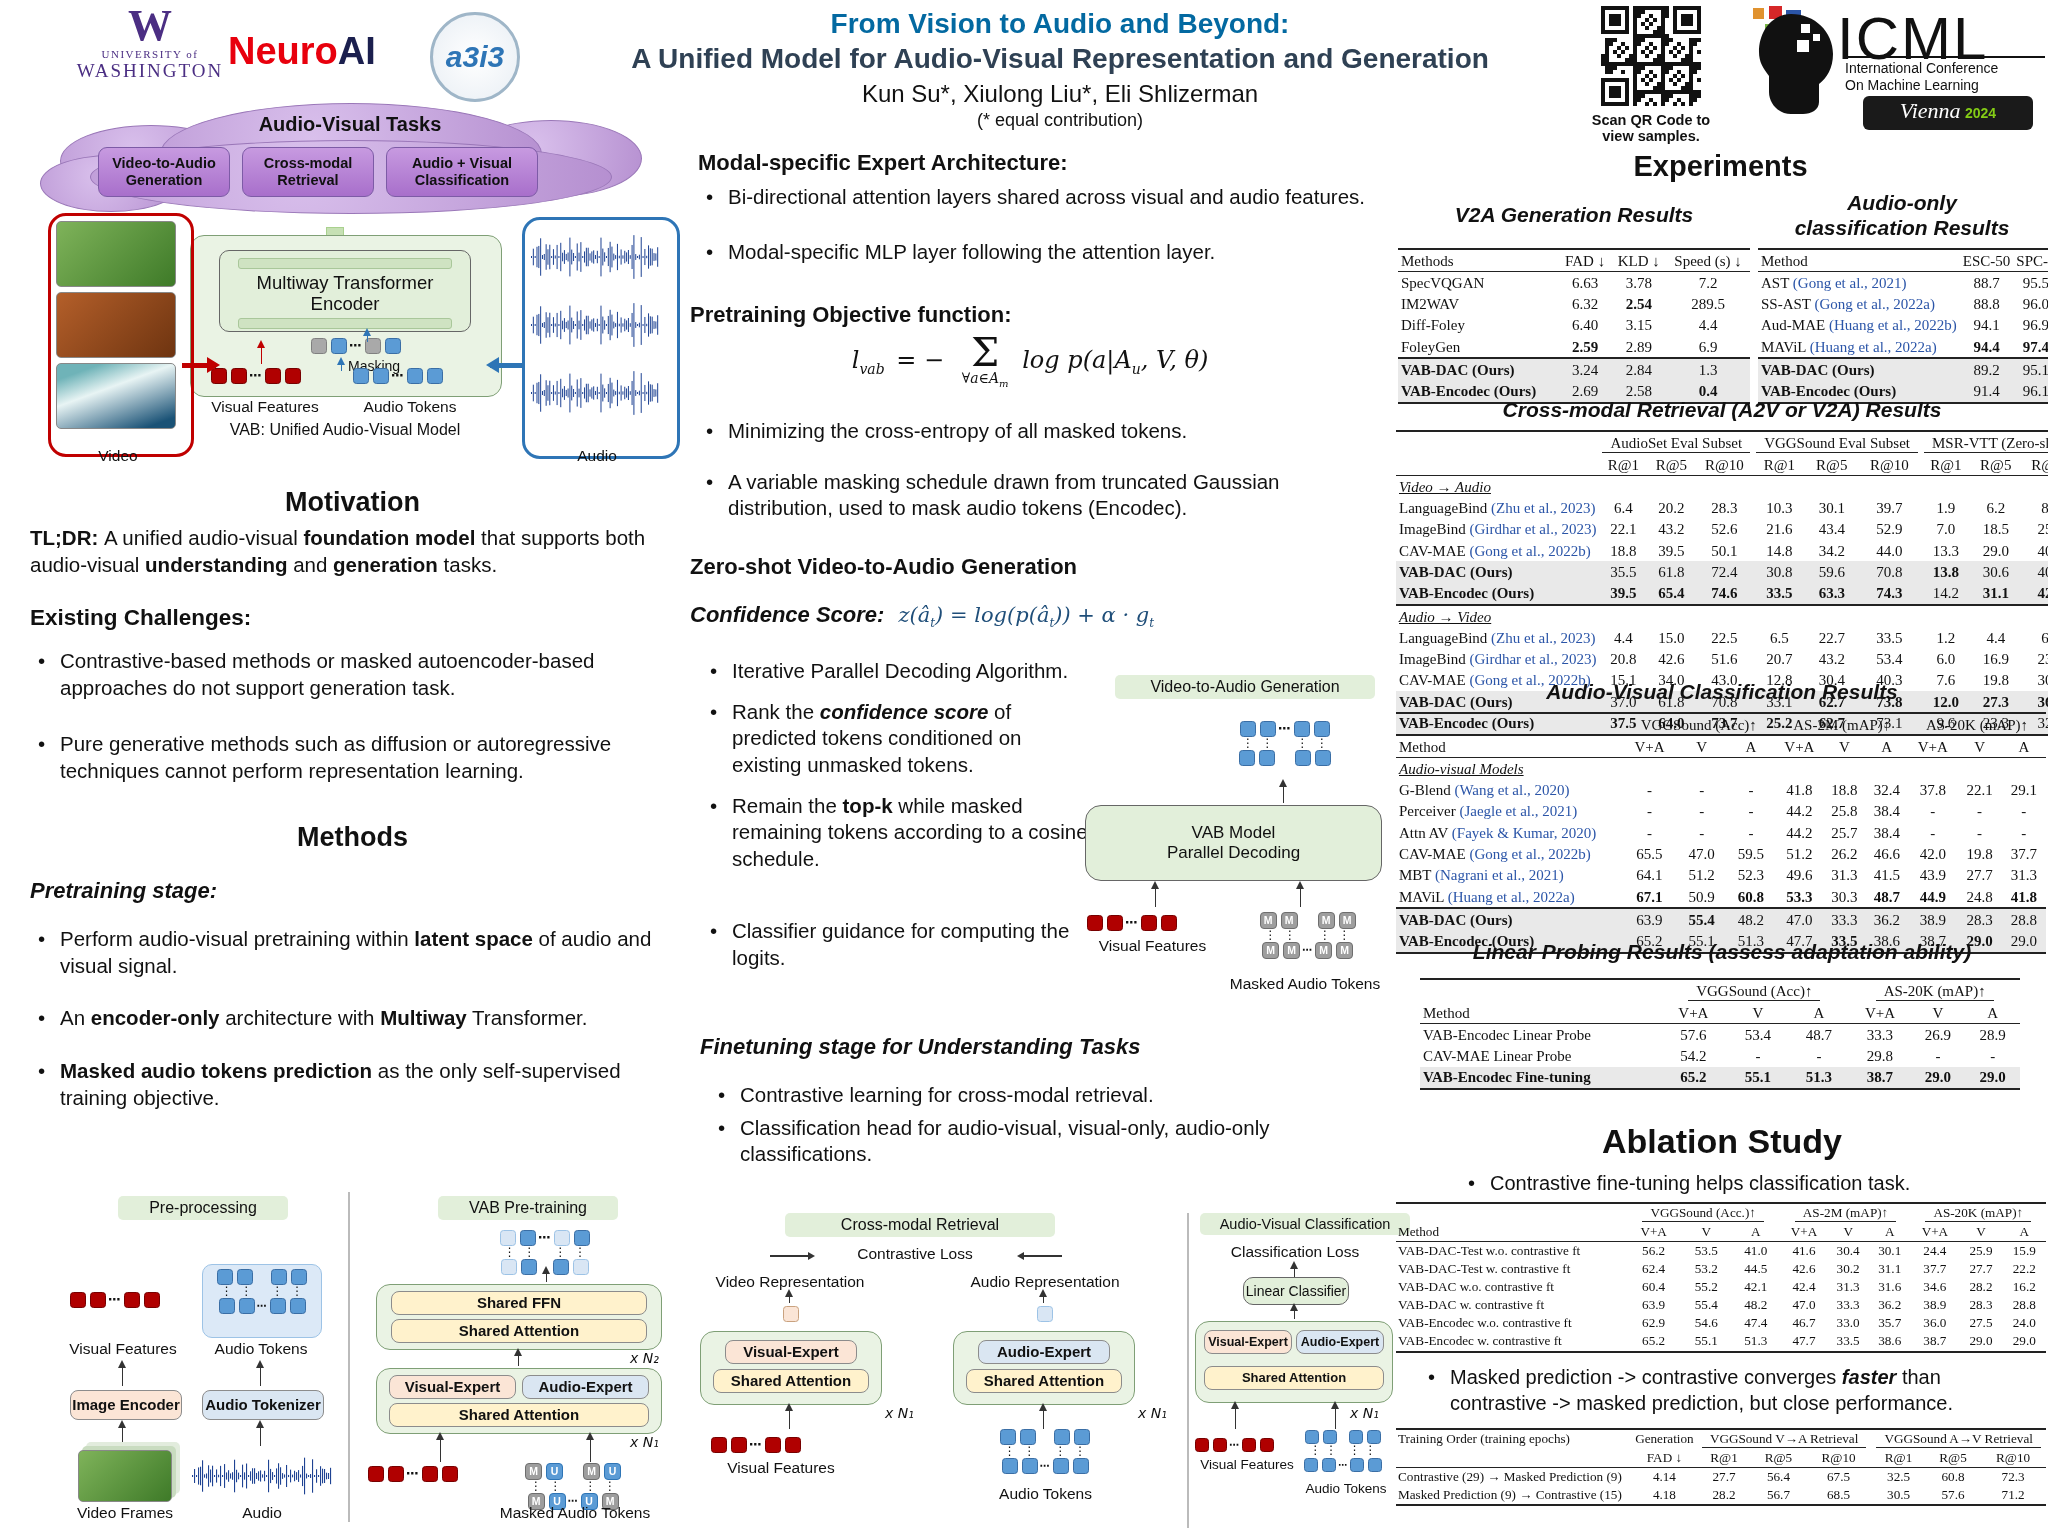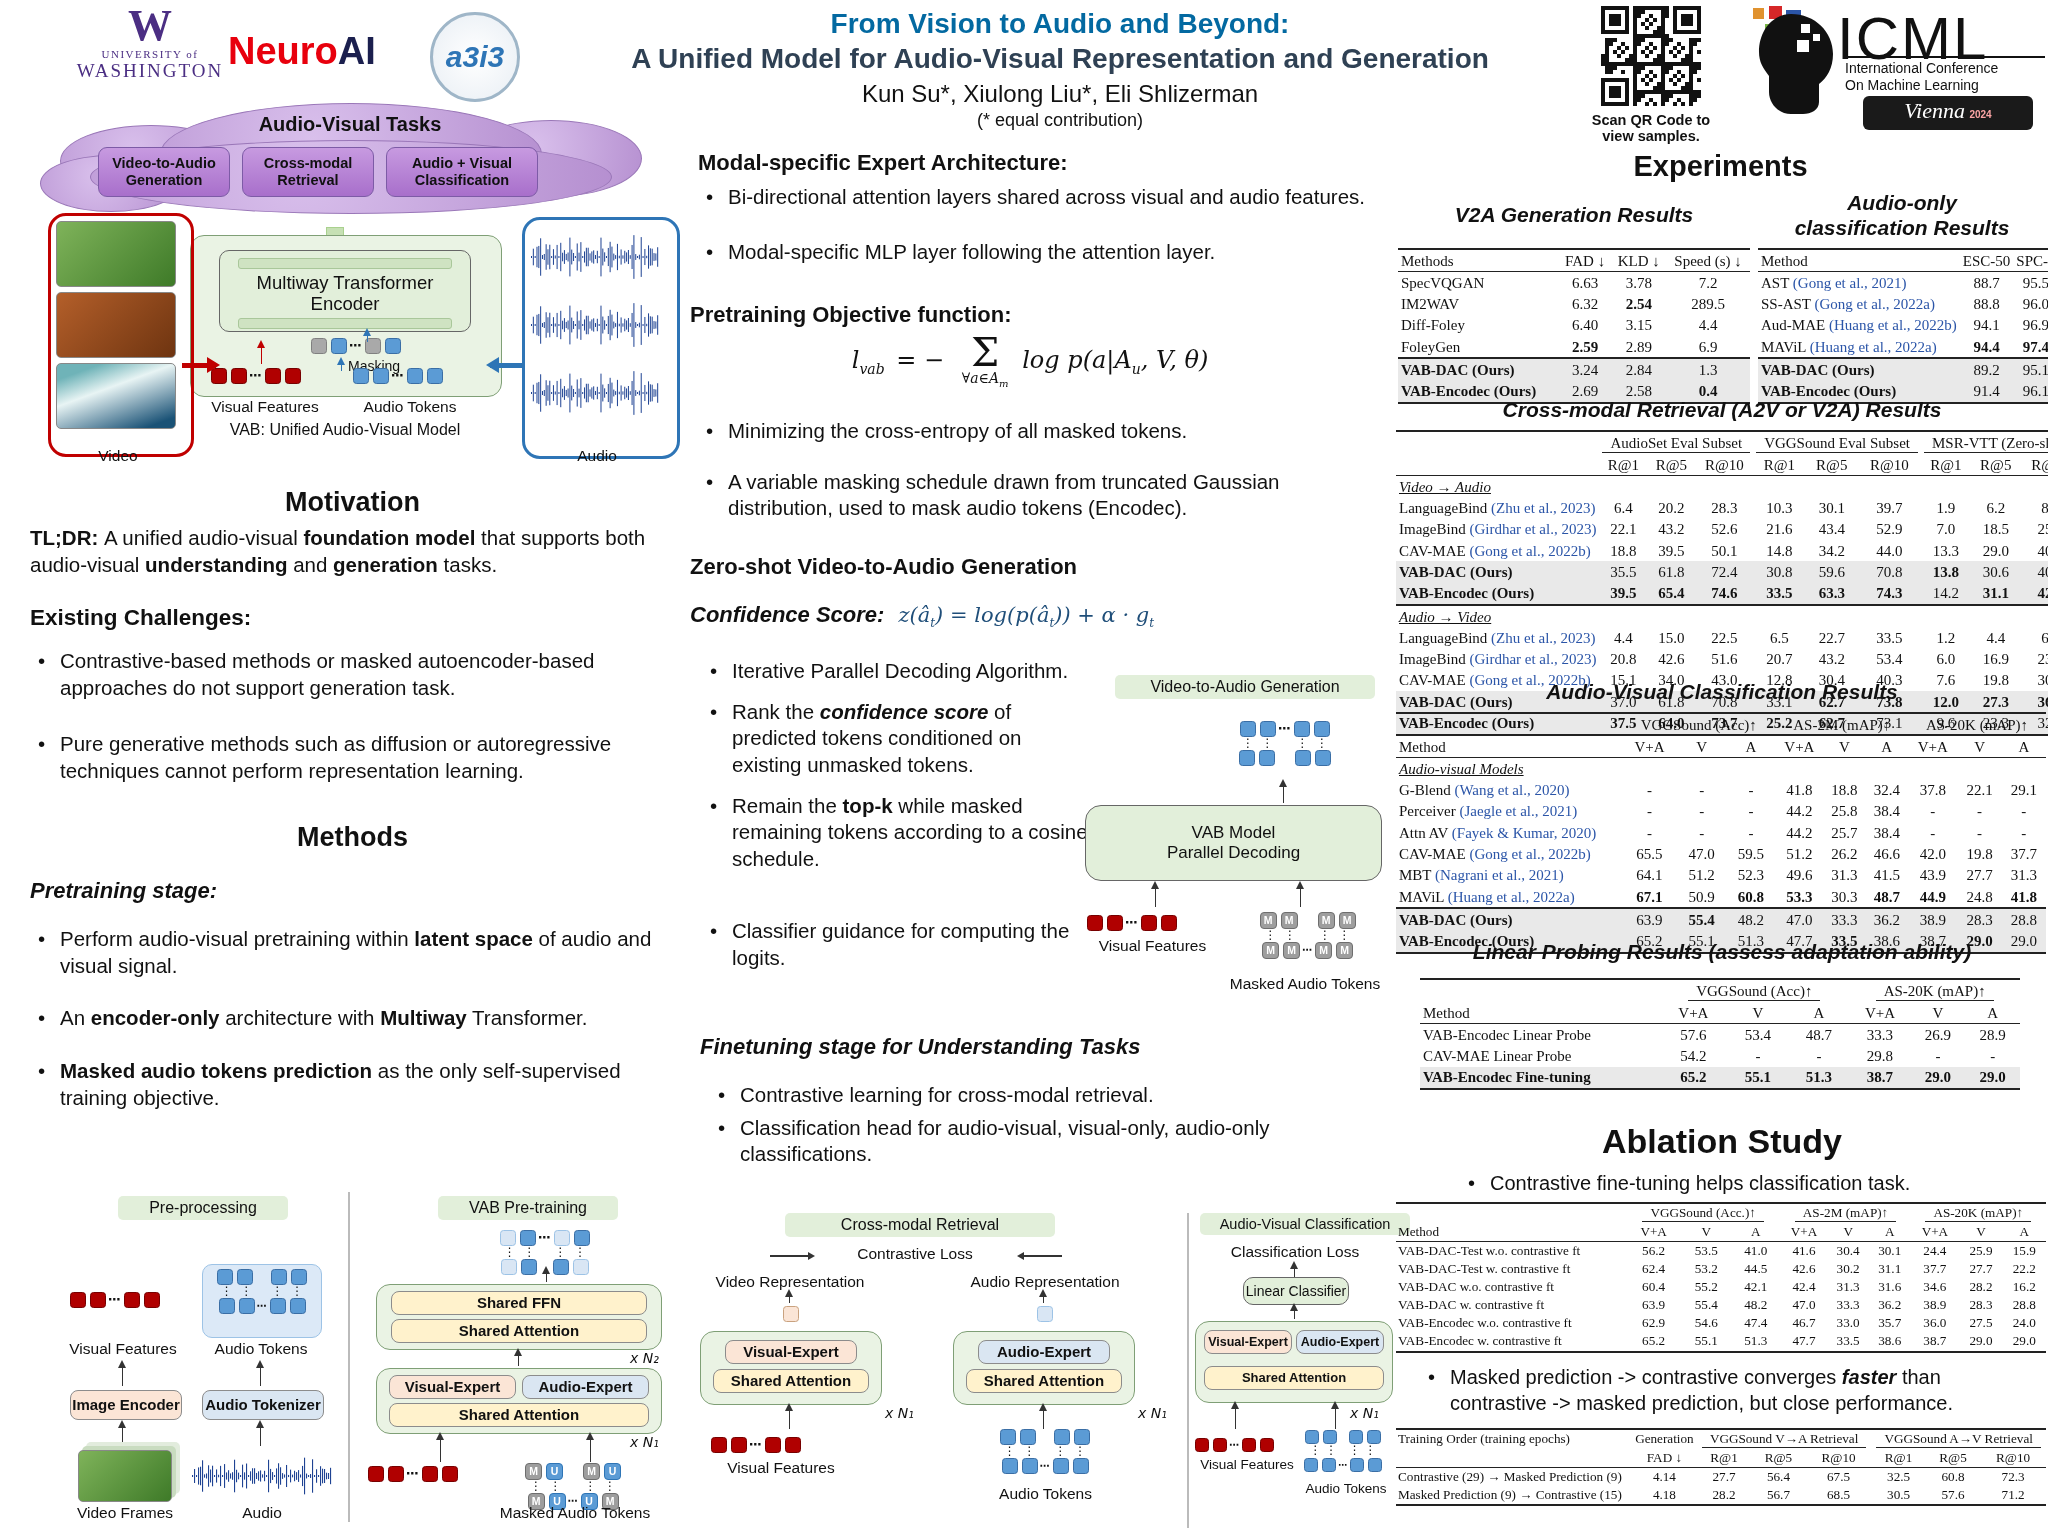--- a/index.html
+++ b/index.html
@@ -117,21 +117,21 @@
         <rect x="56" y="18" width="9" height="9" fill="#fff"></rect>
         <rect x="68" y="28" width="7" height="7" fill="#fff"></rect>
         <rect x="52" y="34" width="12" height="12" fill="#fff"></rect>
       </svg>
       <div class="abs" style="left:92px;top:0;font-size:60px;font-weight:400;letter-spacing:2px">ICML</div>
       <div class="abs" style="left:100px;top:52px;width:200px;border-top:2px solid #111"></div>
       <div class="abs" style="left:100px;top:56px;font-size:14px">International Conference</div>
       <div class="abs" style="left:100px;top:73px;font-size:14px">On Machine Learning</div>
       <div class="abs vienna" style="left:118px;top:92px;width:170px;height:34px">
         <span style="font-family:'Liberation Serif',serif;font-style:italic;font-size:22px;line-height:30px">Vienna</span>
-        <span style="color:#fca5a5;font-size:10px;font-weight:bold">2024</span>
+        <span style="color:#84cc16;font-size:14px;font-weight:bold">2024</span>
       </div>
     </div>
   </div>
 
   <div class="abs" style="left:30px;top:95px;width:645px;height:390px">
 
     <div class="cl" style="left:30px;top:30px;width:180px;height:70px"></div>
     <div class="cl" style="left:430px;top:25px;width:180px;height:75px"></div>
     <div class="cl" style="left:10px;top:60px;width:140px;height:55px"></div>
     <div class="cl" style="left:130px;top:8px;width:380px;height:100px"></div>

